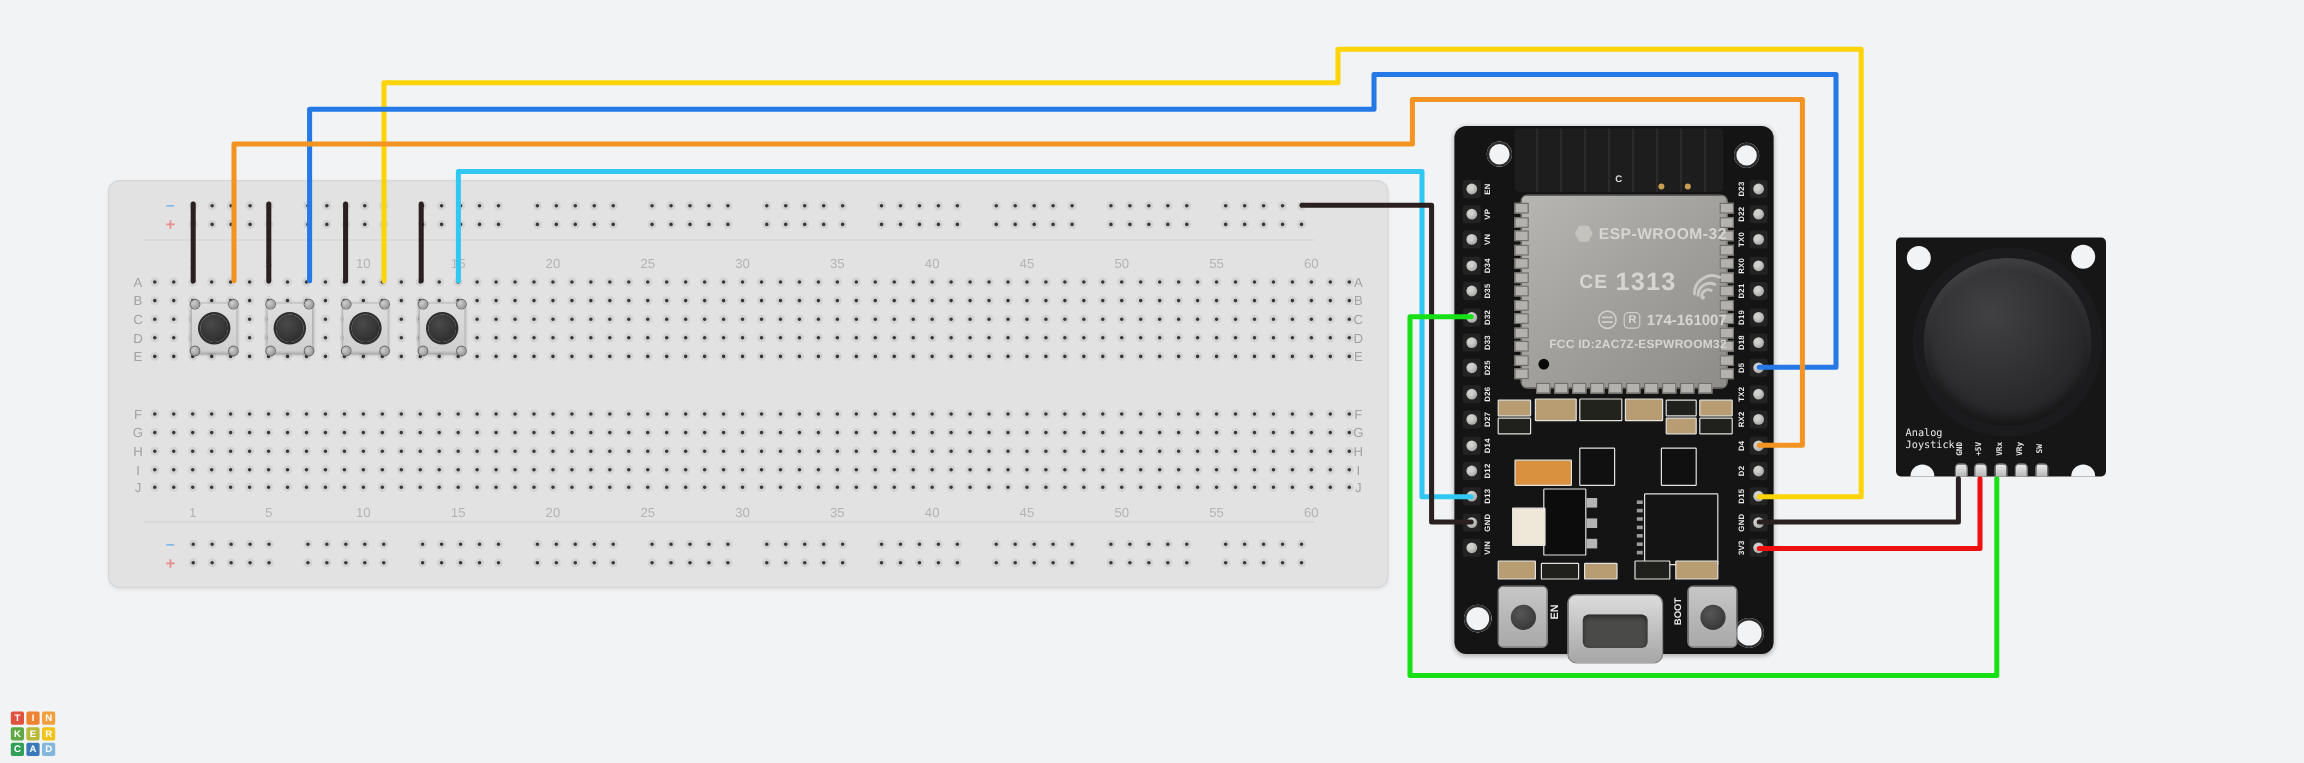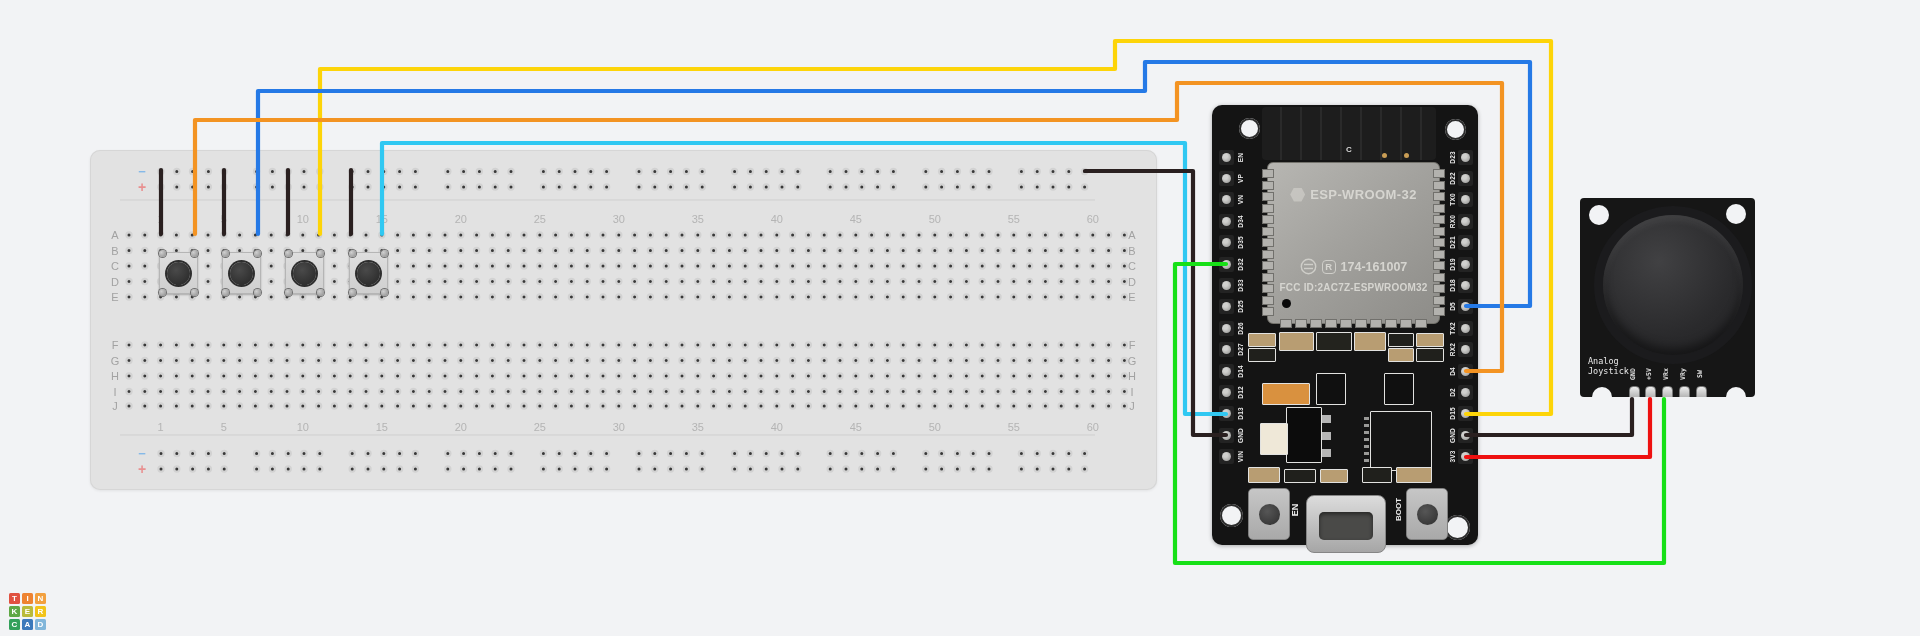--- a/index.html
+++ b/index.html
@@ -22,21 +22,21 @@
   .esp32{position:absolute;left:1212px;top:105px;width:266px;height:440px;background:#141414;
       border-radius:10px;box-shadow:0 1px 4px rgba(0,0,0,.3);}
   .hole{position:absolute;border-radius:50%;background:#f2f3f5;box-shadow:inset 0 0 0 2px #2c2c2c;}
   .antenna{position:absolute;left:50px;top:2px;width:174px;height:53px;background:#1d1d1d;
       border-radius:4px;background-image:repeating-linear-gradient(90deg,#1d1d1d 0 18px,#2a2a2a 18px 20px);}
   .ant-label{position:absolute;left:84px;top:38px;color:#d8d8d8;font-size:8px;font-weight:bold;}
   .gold-dot{position:absolute;width:5px;height:5px;border-radius:50%;background:#c99d55;top:46px;}
   .module{position:absolute;left:55px;top:57px;width:171px;height:160px;
       background:linear-gradient(140deg,#b7b6b2,#a3a29e 45%,#8d8c88);
       border:1px solid #73726c;border-radius:6px;}
-  .mrow{position:absolute;left:0;width:100%;display:flex;align-items:center;justify-content:center;
+  .mrow{position:absolute;left:0;width:100%;display:flex;align-items:center;justify-content:flex-end;
       color:#d6d5d0;}
   .hexlogo{width:15px;height:14px;background:rgba(216,215,210,.55);margin-right:5px;
       clip-path:polygon(25% 0,75% 0,100% 50%,75% 100%,25% 100%,0 50%);}
   .m-brand{font-size:13px;font-weight:bold;letter-spacing:.4px;}
   .m-ce{font-size:16px;font-weight:bold;letter-spacing:1px;margin-right:6px;}
   .m-cenum{font-size:21px;font-weight:bold;letter-spacing:1px;}
   .rbox{border:1.5px solid #cfcec9;border-radius:4px;font-size:9.5px;font-weight:bold;
       padding:0 2.5px;margin:0 5px;line-height:12px;}
   .m-reg{font-size:12.5px;font-weight:bold;}
   .m-fcc{font-size:10px;font-weight:bold;letter-spacing:.2px;}
@@ -1062,20 +1062,32 @@
           <div class="mpad" style="left: 87px; top: 156px;"></div>
           <div class="mpad" style="left: 102px; top: 156px;"></div>
           <div class="mpad" style="left: 117px; top: 156px;"></div>
           <div class="mpad" style="left: 132px; top: 156px;"></div>
           <div class="mpad" style="left: 147px; top: 156px;"></div>
         </div>
       <div class="mrow" style="top:24px">
         <span class="hexlogo"></span>
         <span class="m-brand">ESP-WROOM-32</span>
       </div>
+      <div class="mrow" style="top:58px">
+        <span class="m-ce">CE</span>
+        <span class="m-cenum">1313</span>
+        <svg class="tinysvg" width="34" height="30" style="margin-left:8px">
+          <g stroke="#c9c8c3" stroke-width="2.4" fill="none" stroke-linecap="round">
+            <path d="M7 24 a15 15 0 0 1 21 -14"></path>
+            <path d="M10 25 a10 10 0 0 1 14 -9"></path>
+            <path d="M13 26 a5.5 5.5 0 0 1 8 -5"></path>
+          </g>
+          <circle cx="14" cy="27" r="1.8" fill="#c9c8c3"></circle>
+        </svg>
+      </div>
       <div class="mrow" style="top:95px">
         <svg class="tinysvg" width="17" height="17">
           <circle cx="8.5" cy="8.5" r="7.2" fill="none" stroke="#cfcec9" stroke-width="1.4"></circle>
           <line x1="4" y1="6.5" x2="13" y2="6.5" stroke="#cfcec9" stroke-width="1.4"></line>
           <line x1="4" y1="10.5" x2="13" y2="10.5" stroke="#cfcec9" stroke-width="1.4"></line>
         </svg>
         <span class="rbox">R</span>
         <span class="m-reg">174-161007</span>
       </div>
       <div class="mrow" style="top:119px">

